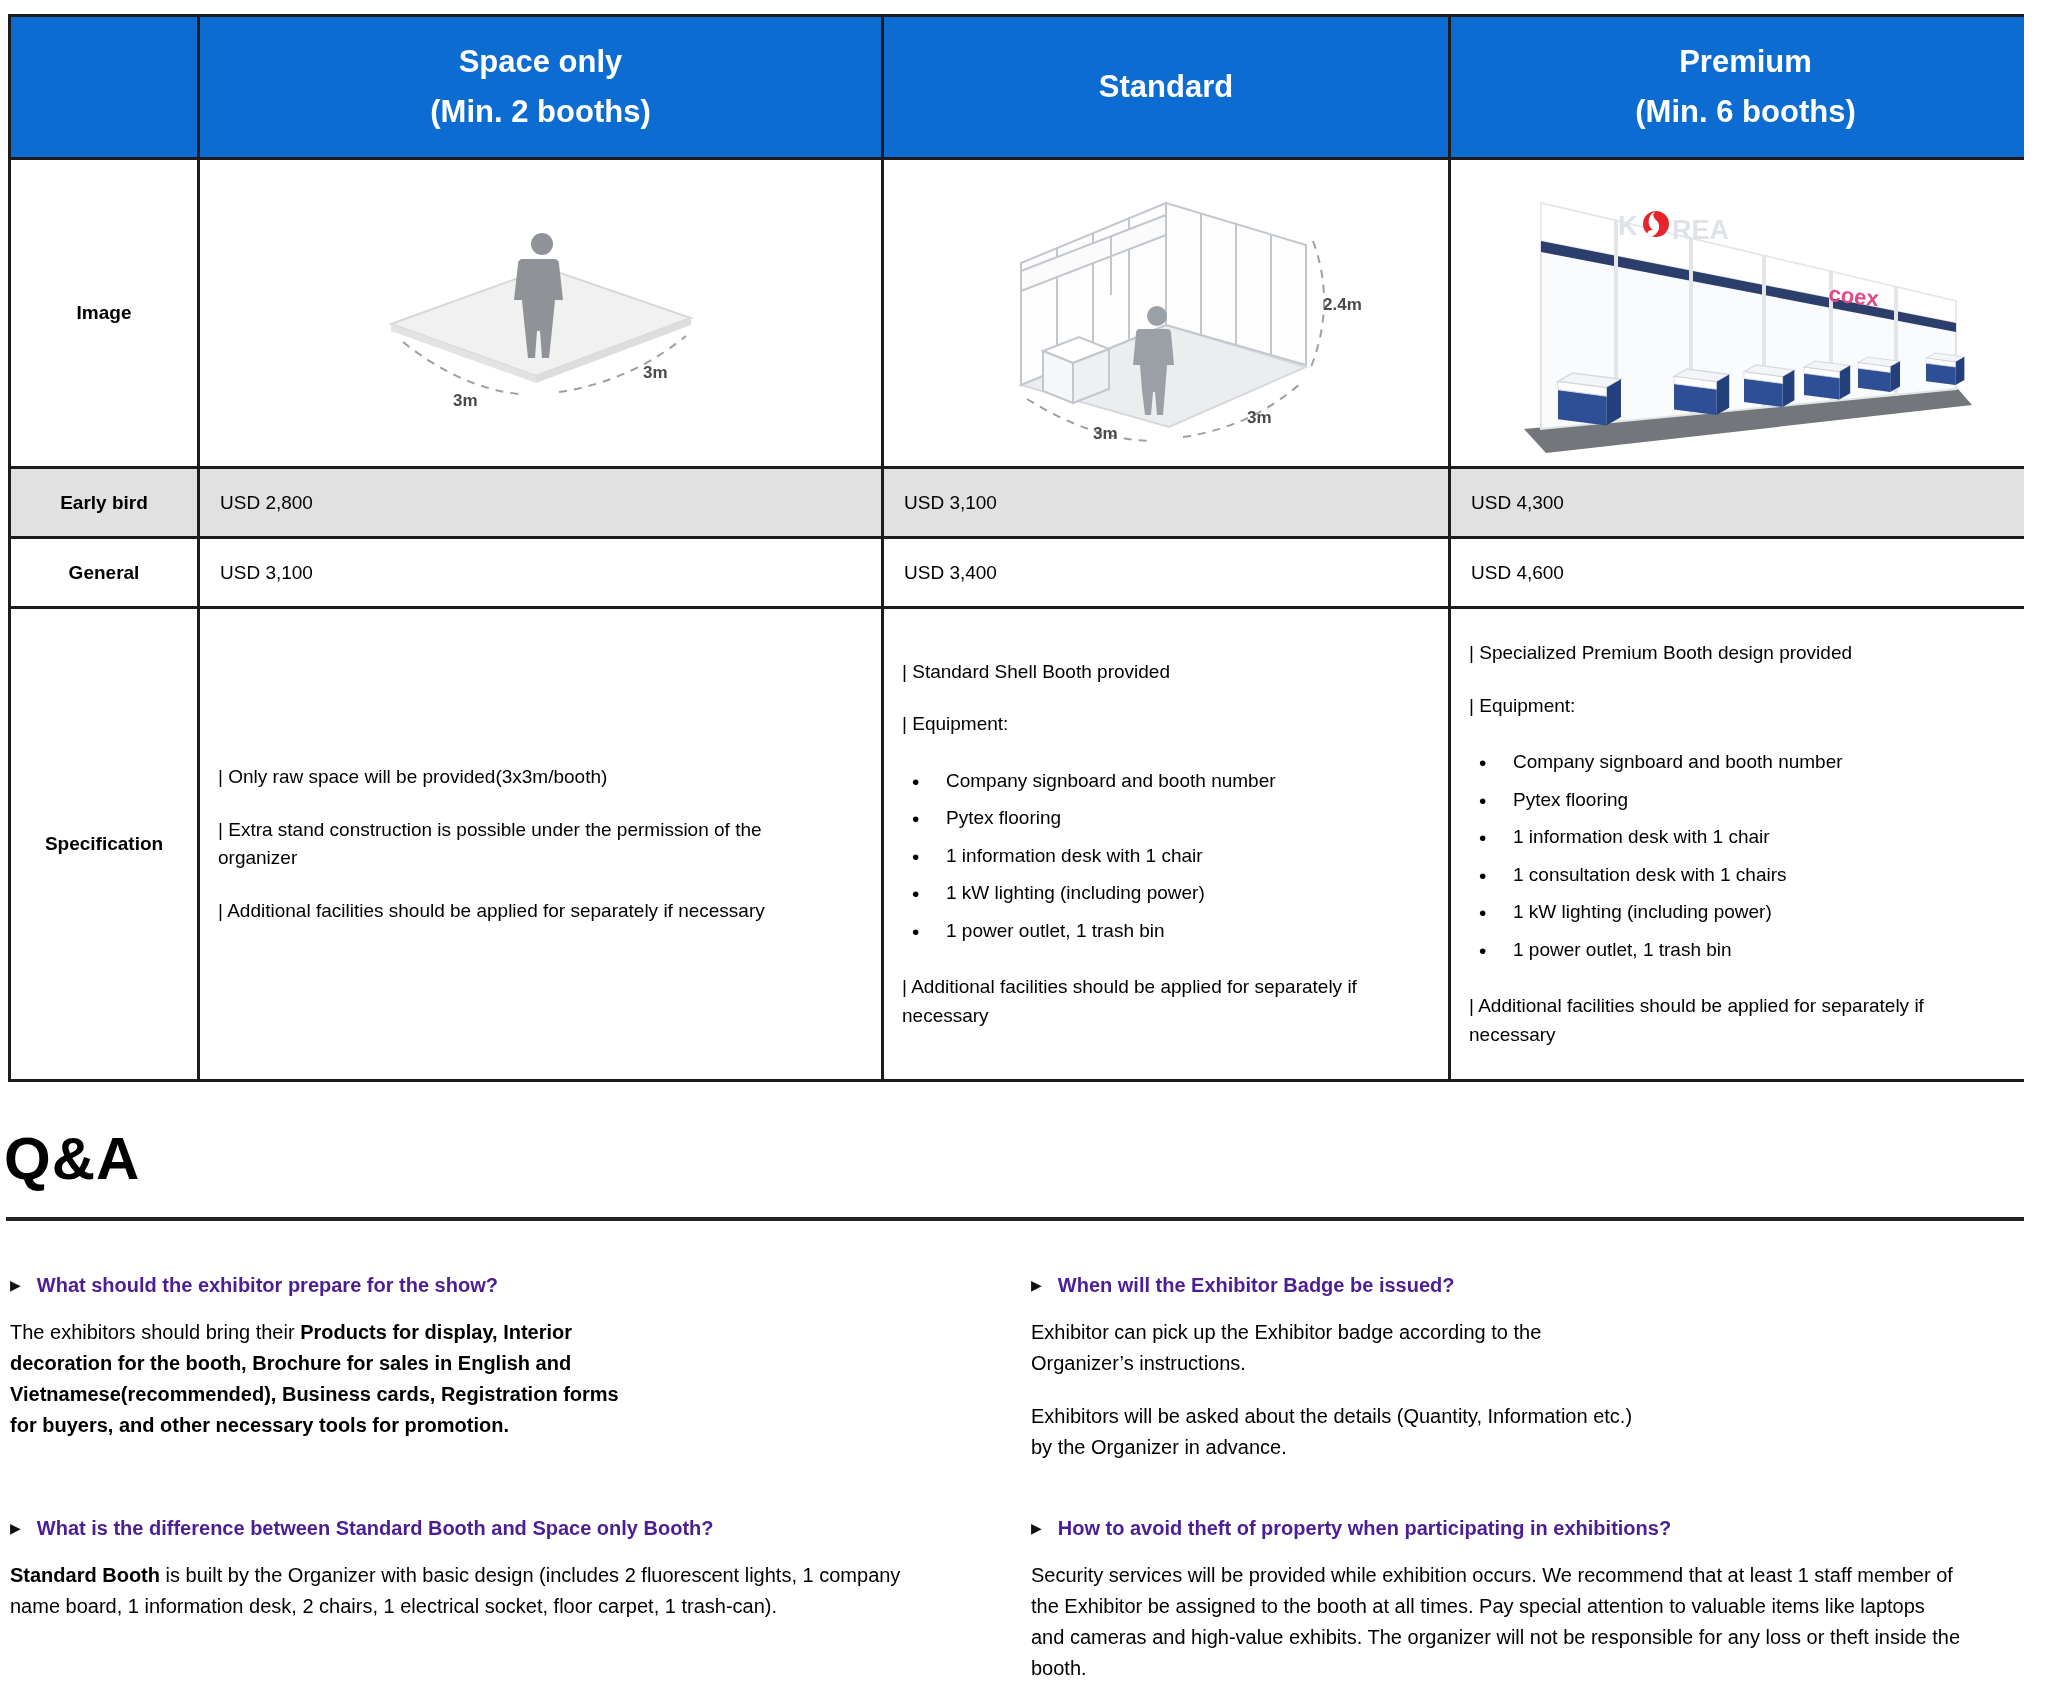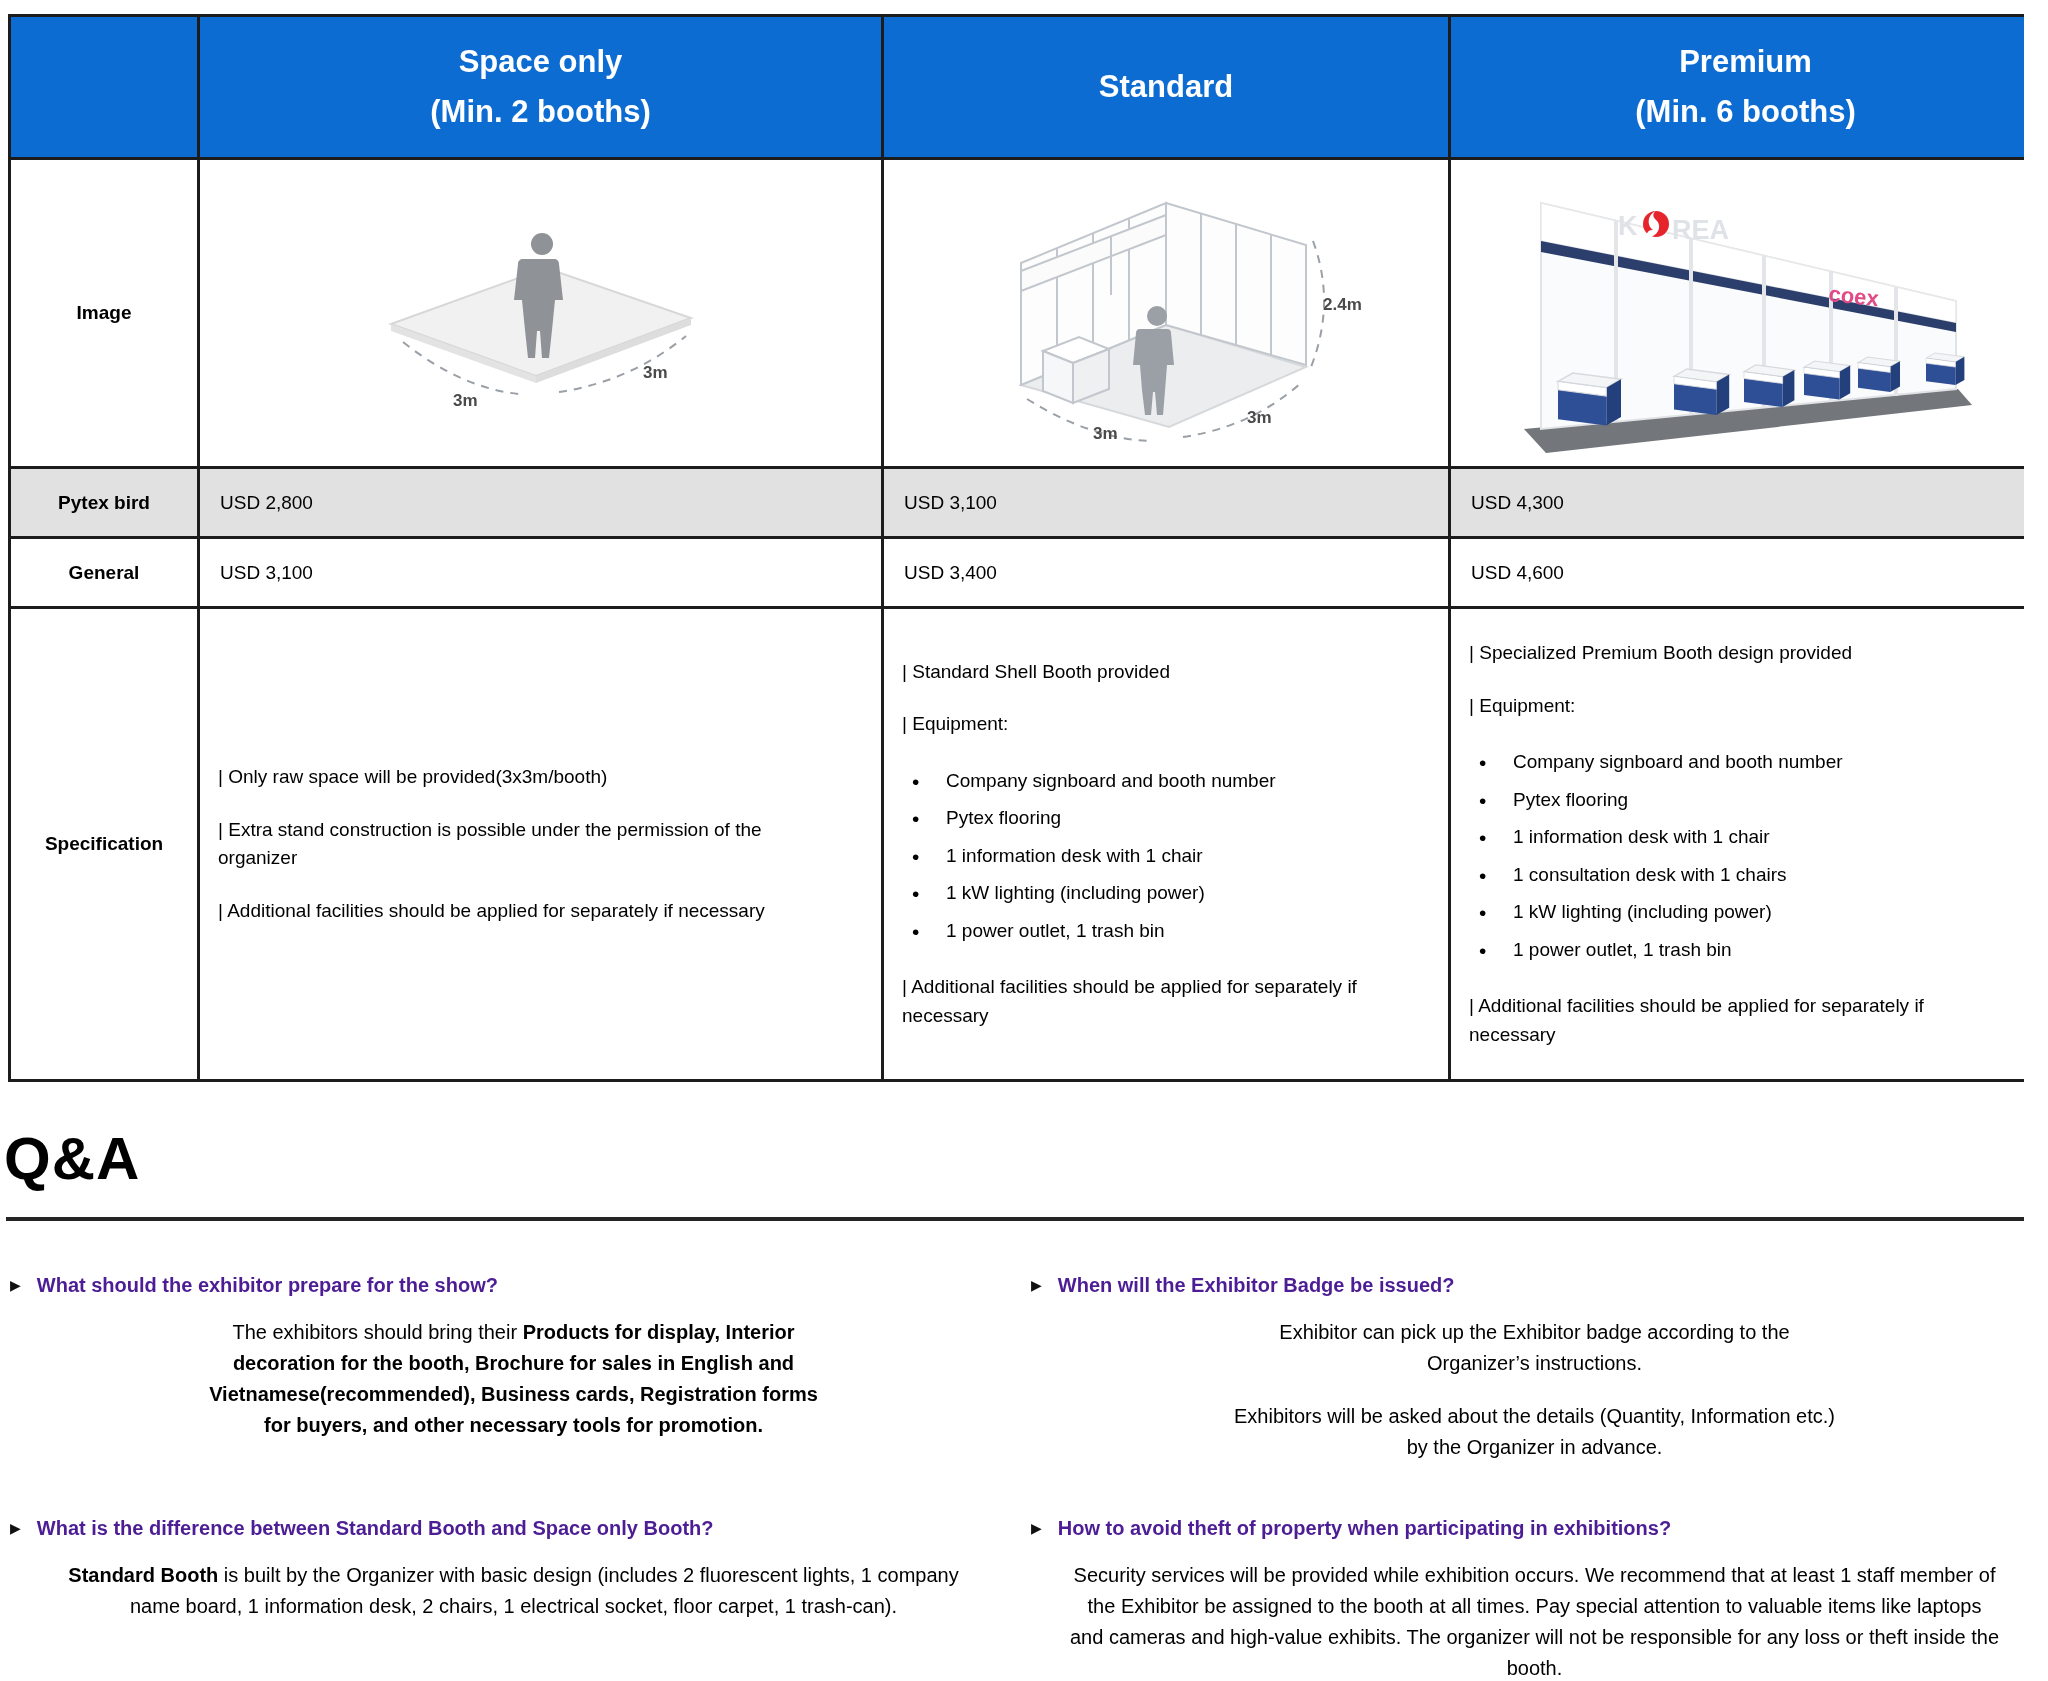--- a/index.html
+++ b/index.html
@@ -38,21 +38,21 @@
   }
   .qa-rule{position:absolute;left:6px;top:1217px;width:2036px;height:4px;background:#242424;}
   .qa-grid{
     position:absolute;left:10px;top:1274px;width:2028px;
     display:grid;grid-template-columns:1fr 1fr;column-gap:14px;row-gap:54px;
   }
   .qa-q{display:flex;align-items:baseline;}
   .qa-marker{font-size:14px;color:#111;margin-right:16px;position:relative;top:-2px;}
   .qa-qtext{color:#4c1d95;font-weight:bold;font-size:20px;}
   .qa-a{margin-top:20px;font-size:20px;line-height:31px;}
-  .qa-p{margin:0 0 22px 0;white-space:pre-line;text-align:center;}
+  .qa-p{margin:0 0 22px 0;white-space:pre-line;}
   .qa-p:last-child{margin-bottom:0;}
 </style>
 </head>
 <body>
 
 <div class="page">
 
   <table class="booth-table">
     <colgroup>
       <col style="width:189px">
@@ -148,21 +148,21 @@
             <use href="#counter" x="0" y="0" transform="translate(168,208) scale(0.92)"></use>
             <use href="#counter" x="0" y="0" transform="translate(238,204) scale(0.84)"></use>
             <use href="#counter" x="0" y="0" transform="translate(298,200) scale(0.77)"></use>
             <use href="#counter" x="0" y="0" transform="translate(352,196) scale(0.70)"></use>
             <use href="#counter" x="0" y="0" transform="translate(420,192) scale(0.64)"></use>
           </svg>
         </td>
       </tr>
 
       <tr class="price-row gray">
-        <td class="row-label">Pytex bird</td>
+        <td class="row-label">Early bird</td>
         <td class="price">USD 2,800</td>
         <td class="price">USD 3,100</td>
         <td class="price">USD 4,300</td>
       </tr>
 
       <tr class="price-row">
         <td class="row-label">General</td>
         <td class="price">USD 3,100</td>
         <td class="price">USD 3,400</td>
         <td class="price">USD 4,600</td>

